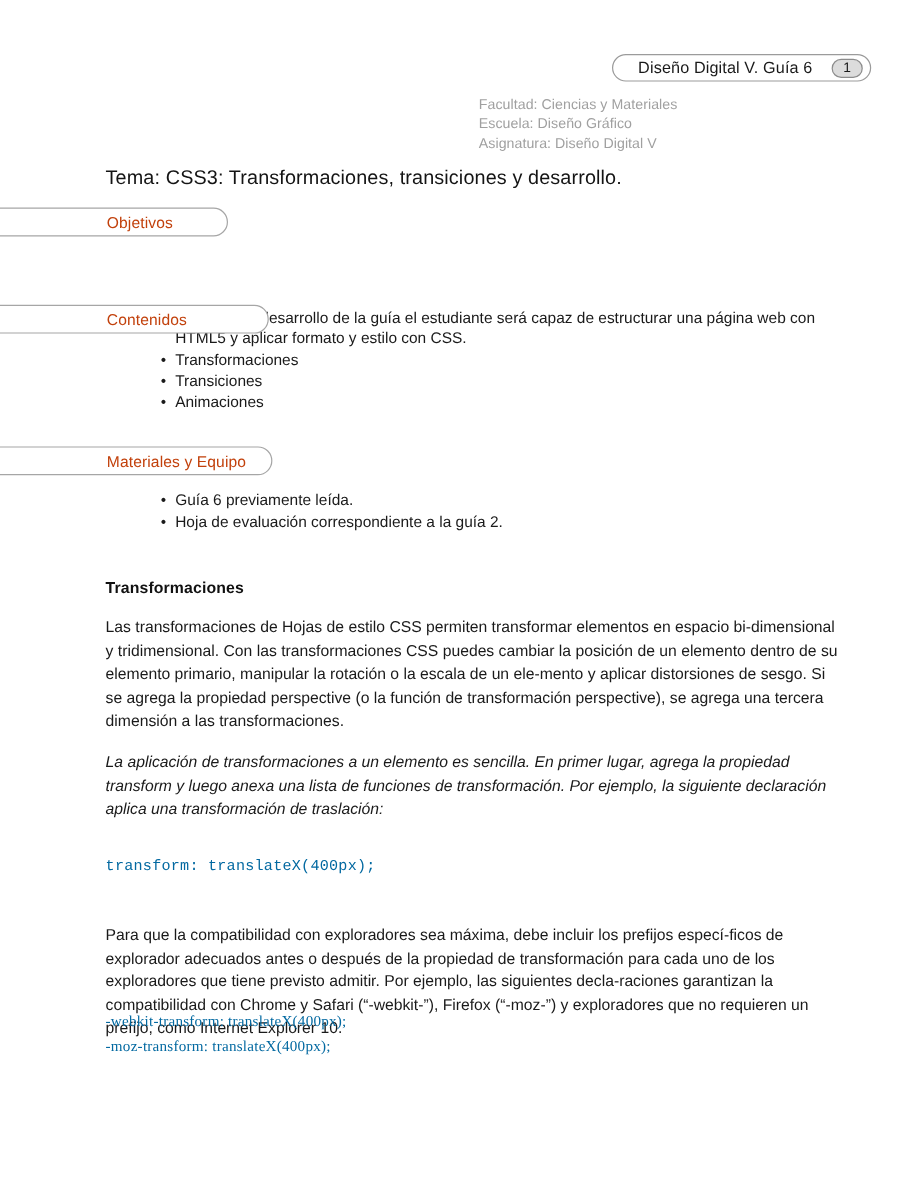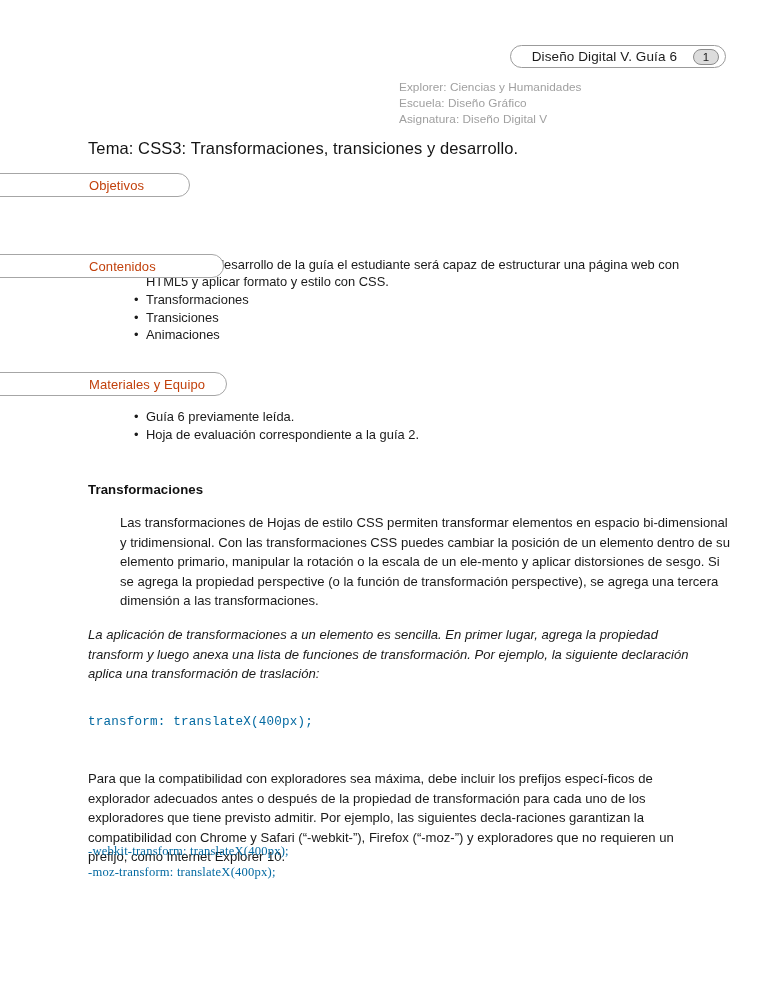--- a/index.html
+++ b/index.html
@@ -144,21 +144,21 @@
   .para {
     position: absolute;
     left: 88px;
     width: 617px;
     font-size: 13.1px;
     line-height: 19.6px;
     color: #1a1a1a;
     text-align: left;
     letter-spacing: 0.0px;
   }
-  .para-1 { top: 513px; margin-left: 32px; }
+  .para-1 { top: 513px; }
   .para-2 { top: 625px; font-style: italic; }
   .para-3 { top: 769px; }
 
   .code {
     position: absolute;
     left: 88px;
     font-family: "Liberation Mono", "DejaVu Sans Mono", monospace;
     font-size: 12.6px;
     line-height: 21px;
     color: #0369a1;
@@ -172,21 +172,21 @@
 <body>
 
 <div class="page">
 
   <div class="header-badge">
     <span class="header-badge-title">Diseño Digital V. Guía 6</span>
     <span class="page-pill">1</span>
   </div>
 
   <div class="meta-block">
-    <div>Explorer: Ciencias y Humanidades</div>
+    <div>Facultad: Ciencias y Materiales</div>
     <div>Escuela: Diseño Gráfico</div>
     <div>Asignatura: Diseño Digital V</div>
   </div>
 
   <div class="tema">Tema: CSS3: Transformaciones, transiciones y desarrollo.</div>
 
   <div class="section-tab tab-objetivos">
     <span>Objetivos</span>
   </div>
   <div class="bullets objetivos">

